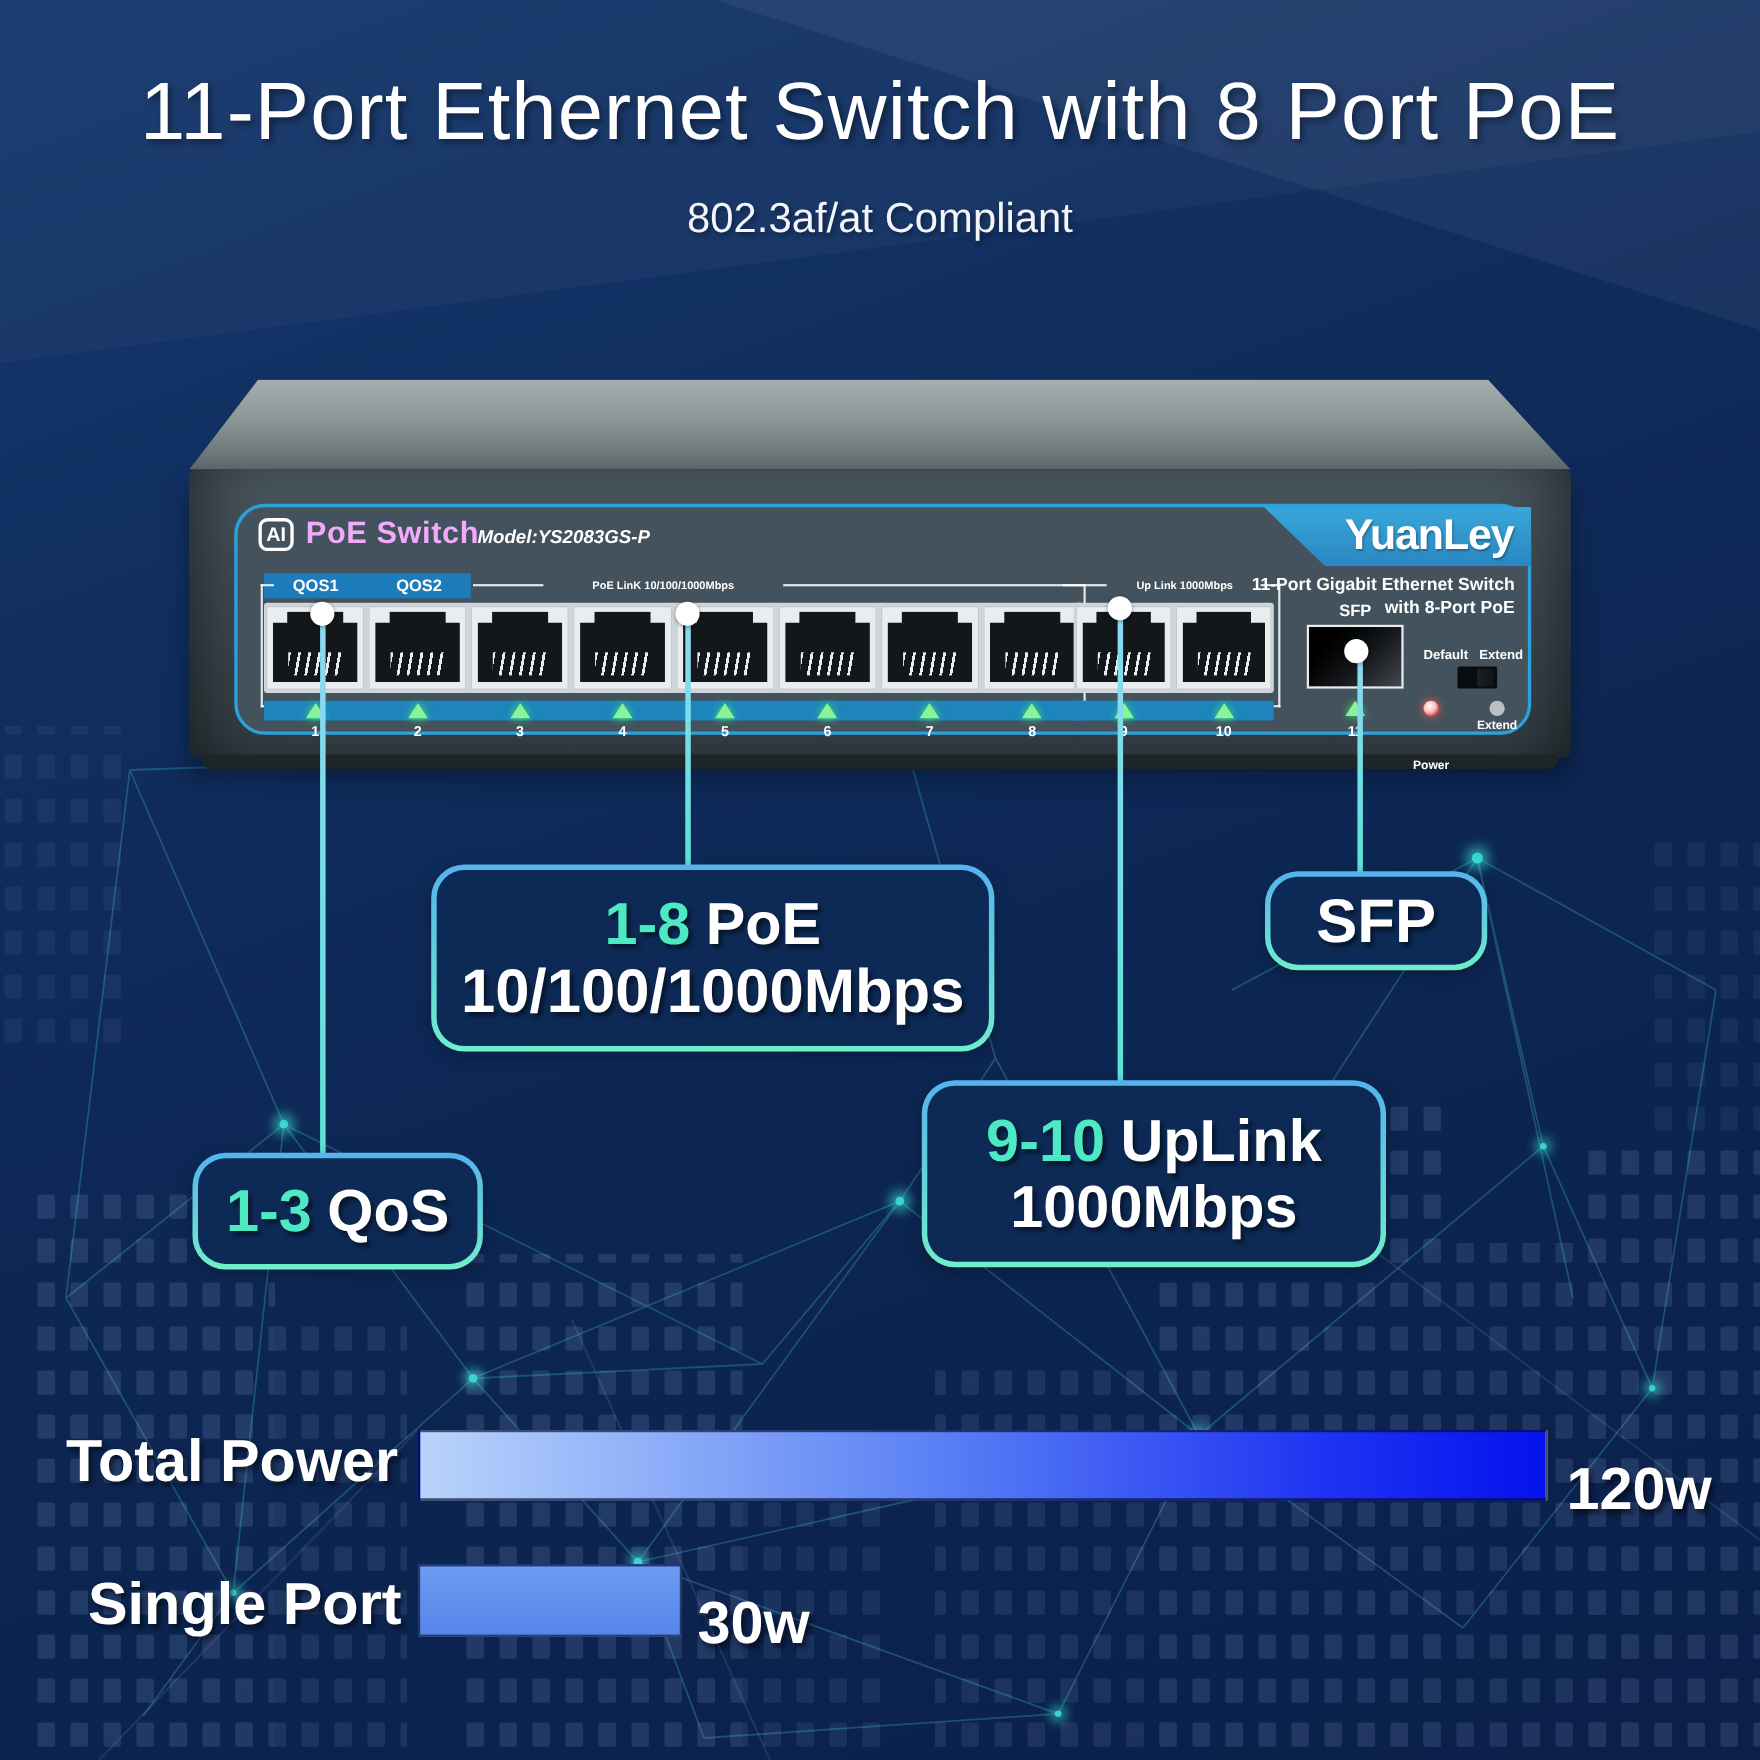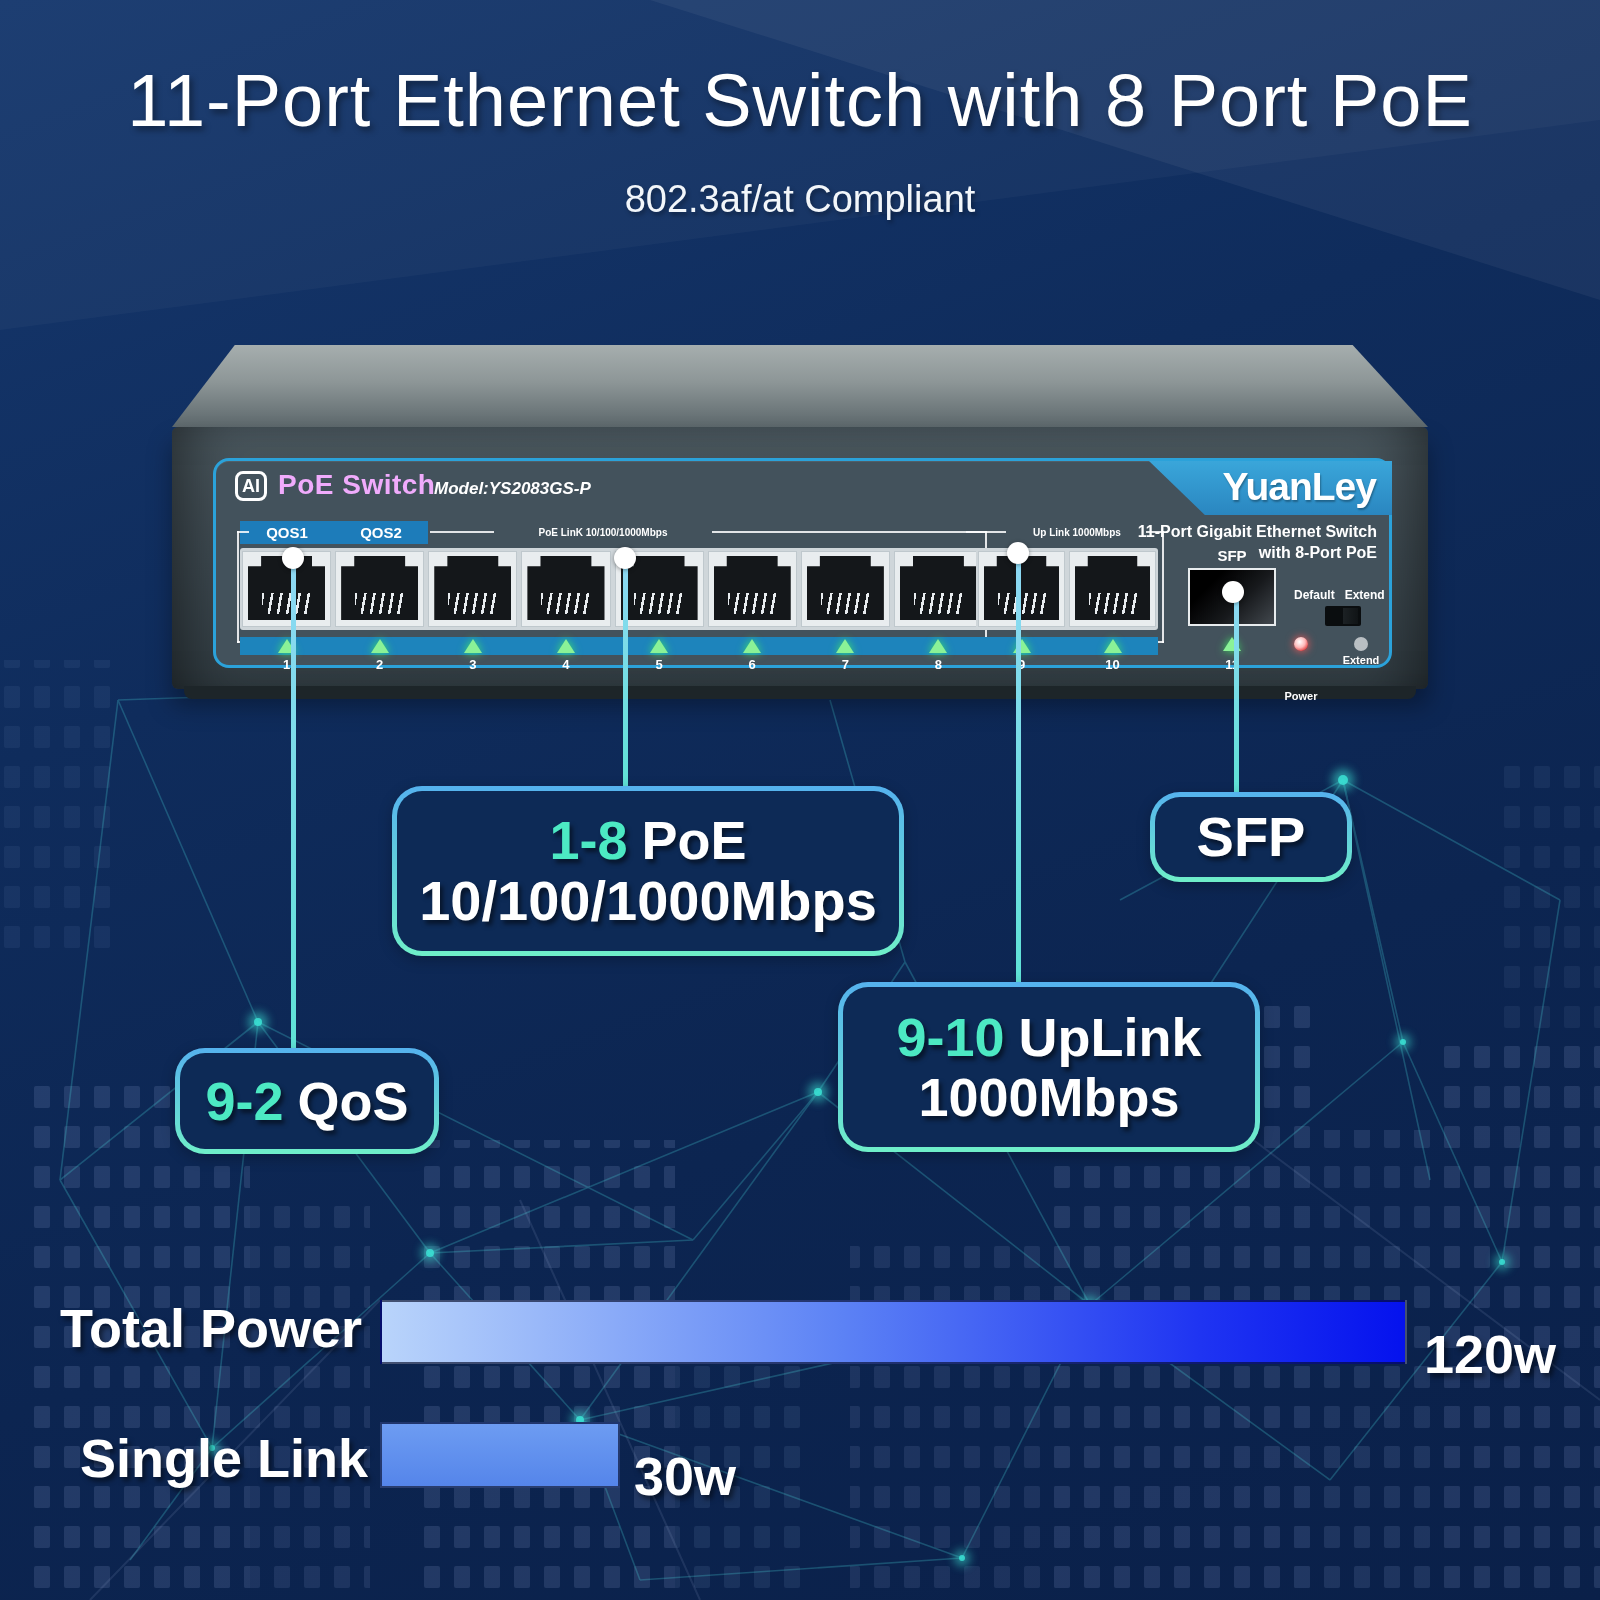--- a/index.html
+++ b/index.html
@@ -19,21 +19,21 @@
   .sw-top{left:172px;top:345px;width:1256px;height:82px;
     clip-path:polygon(5% 0,94% 0,100% 100%,0 100%);
     background:linear-gradient(180deg,#a6aeae 0%,#8d9697 45%,#5d686c 100%);z-index:1;}
   .sw-front{left:172px;top:427px;width:1256px;height:262px;border-radius:6px;
     background:linear-gradient(180deg,#4a575e 0%,#3d4950 55%,#313c42 100%);
     box-shadow:inset 46px 0 60px -34px rgba(0,0,0,.5), inset -46px 0 60px -34px rgba(0,0,0,.5), 0 16px 24px rgba(0,0,0,.35);
     z-index:1;}
   .sw-base{left:184px;top:686px;width:1232px;height:13px;border-radius:0 0 8px 8px;background:#1d2529;z-index:1;}
 
   .faceplate{left:213px;top:458px;width:1179px;height:210px;box-sizing:border-box;
-    border:3px solid #2ba2da;border-radius:16px;background:#43525c;
+    border:3px solid #2ba2da;border-radius:28px;background:#43525c;
     box-shadow:inset 0 1px 0 rgba(255,255,255,.08);z-index:1;}
   .fp-child{position:absolute;}
 
   .ai-badge{left:19px;top:10px;width:32px;height:30px;border:3px solid #fff;border-radius:8px;
     color:#fff;font-size:18px;font-weight:700;display:flex;align-items:center;justify-content:center;box-sizing:border-box;}
   .product-name{left:62px;top:8px;color:#f0abfc;font-size:28px;font-weight:700;letter-spacing:.5px;}
   .model{left:218px;top:18px;color:#fff;font-size:17px;font-weight:700;font-style:italic;}
 
   .banner{left:933px;top:0;width:243px;height:54px;
     clip-path:polygon(0 0,100% 0,100% 100%,23% 100%);
@@ -366,26 +366,26 @@
       <div class="cl1">
         <span class="range">9-10</span><span>UpLink</span>
       </div>
       <div class="cl1">1000Mbps</div>
     </div>
   </div>
 
   <div class="abs cbox" style="left:175px;top:1048px;width:264px;height:106px;box-sizing:border-box;">
     <div class="cbox-in">
       <div class="cl1">
-        <span class="range">9-2</span><span>QoS</span>
+        <span class="range">1-3</span><span>QoS</span>
       </div>
     </div>
   </div>
 
   <div class="abs bar-label" style="left:60px;top:1296px;height:64px;line-height:64px;">Total Power</div>
   <div class="abs bar bar-total" style="left:380px;top:1300px;width:1027px;height:64px;"></div>
   <div class="abs bar-value" style="left:1424px;top:1302px;height:64px;line-height:64px;">120w</div>
 
-  <div class="abs bar-label" style="left:80px;top:1426px;height:64px;line-height:64px;">Single Link</div>
+  <div class="abs bar-label" style="left:80px;top:1426px;height:64px;line-height:64px;">Single Port</div>
   <div class="abs bar bar-single" style="left:380px;top:1422px;width:240px;height:66px;"></div>
   <div class="abs bar-value" style="left:634px;top:1424px;height:64px;line-height:64px;">30w</div>
 
 </div>
 
 </body></html>

